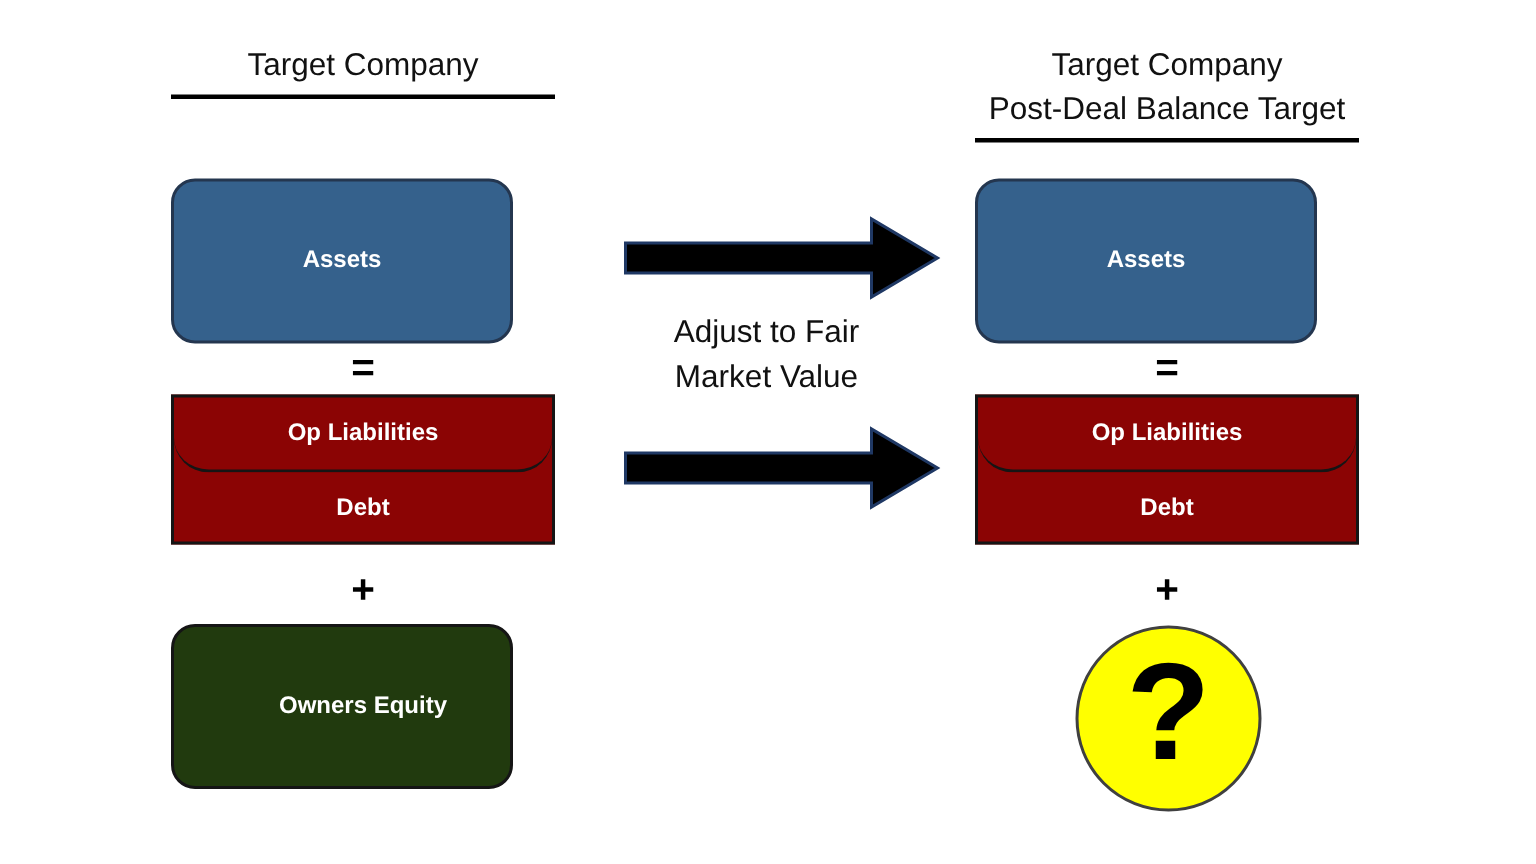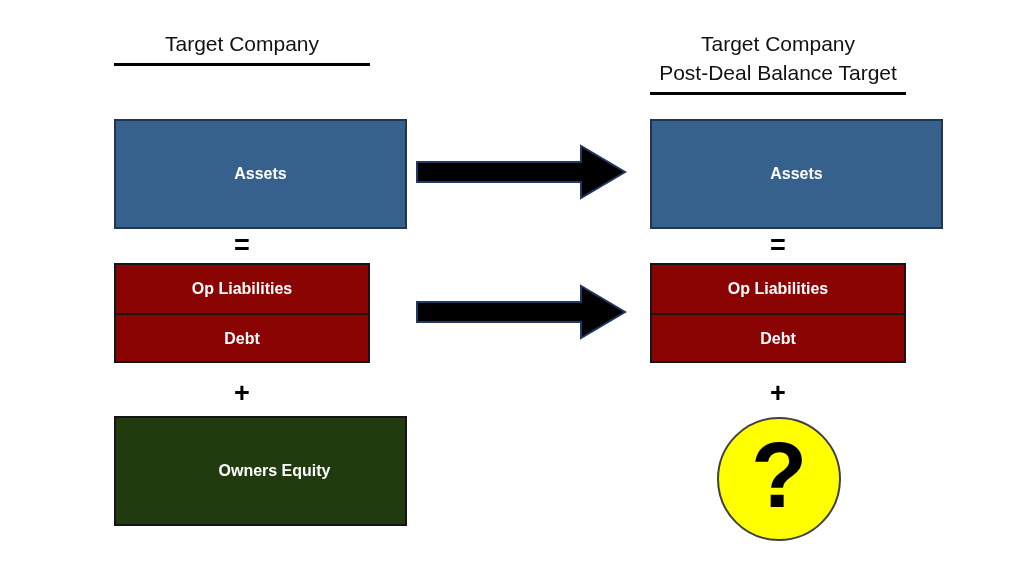--- a/index.html
+++ b/index.html
@@ -21,28 +21,29 @@
     line-height: 29px;
     color: #111111;
     border-bottom: 3px solid #000000;
     padding-bottom: 5px;
   }
   .col-title.left  { left: 114px; }
   .col-title.right { left: 650px; }
 
   .bs-box {
     position: absolute;
-    width: 293px;
+    width: 228px;
     box-sizing: border-box;
     display: flex;
     align-items: center;
     justify-content: center;
     color: #ffffff;
     font-weight: bold;
     font-size: 16px;
+    border-radius: 16px;
   }
   .assets-box {
     top: 119px; height: 110px;
     background: #35618C;
     border: 2px solid #24364F;
   }
   .liab-box {
     position: absolute;
     top: 263px; width: 256px; height: 100px;
     box-sizing: border-box;
@@ -51,21 +52,21 @@
   }
   .liab-cell {
     height: 48px;
     display: flex;
     align-items: center;
     justify-content: center;
     color: #ffffff;
     font-weight: bold;
     font-size: 16px;
   }
-  .liab-cell.top { border-bottom: 2px solid #151515; }
+  .liab-cell.top { border-bottom: 2px solid #151515; border-radius: 23px; }
   .equity-box {
     top: 416px; height: 110px;
     background: #213A0E;
     border: 2px solid #151515;
     padding-left: 28px;
   }
   .col-left  { left: 114px; }
   .col-right { left: 650px; }
 
   .op-sign {
@@ -146,20 +147,24 @@
   <div class="bs-box equity-box col-left">
     <span>Owners Equity</span>
   </div>
 
   <div class="arrow-wrap arrow-top">
     <svg width="212" height="56" viewBox="0 0 212 56">
       <polygon points="2,18 166,18 166,2 210,28 166,54 166,38 2,38" fill="#000000" stroke="#1F3864" stroke-width="2" stroke-linejoin="miter"></polygon>
     </svg>
   </div>
 
+  <div class="annotation">
+    <div>Adjust to Fair</div>
+    <div>Market Value</div>
+  </div>
 
   <div class="arrow-wrap arrow-bottom">
     <svg width="212" height="56" viewBox="0 0 212 56">
       <polygon points="2,18 166,18 166,2 210,28 166,54 166,38 2,38" fill="#000000" stroke="#1F3864" stroke-width="2" stroke-linejoin="miter"></polygon>
     </svg>
   </div>
 
   <div class="col-title right">
     <div>Target Company</div>
     <div>Post-Deal Balance Target</div>

